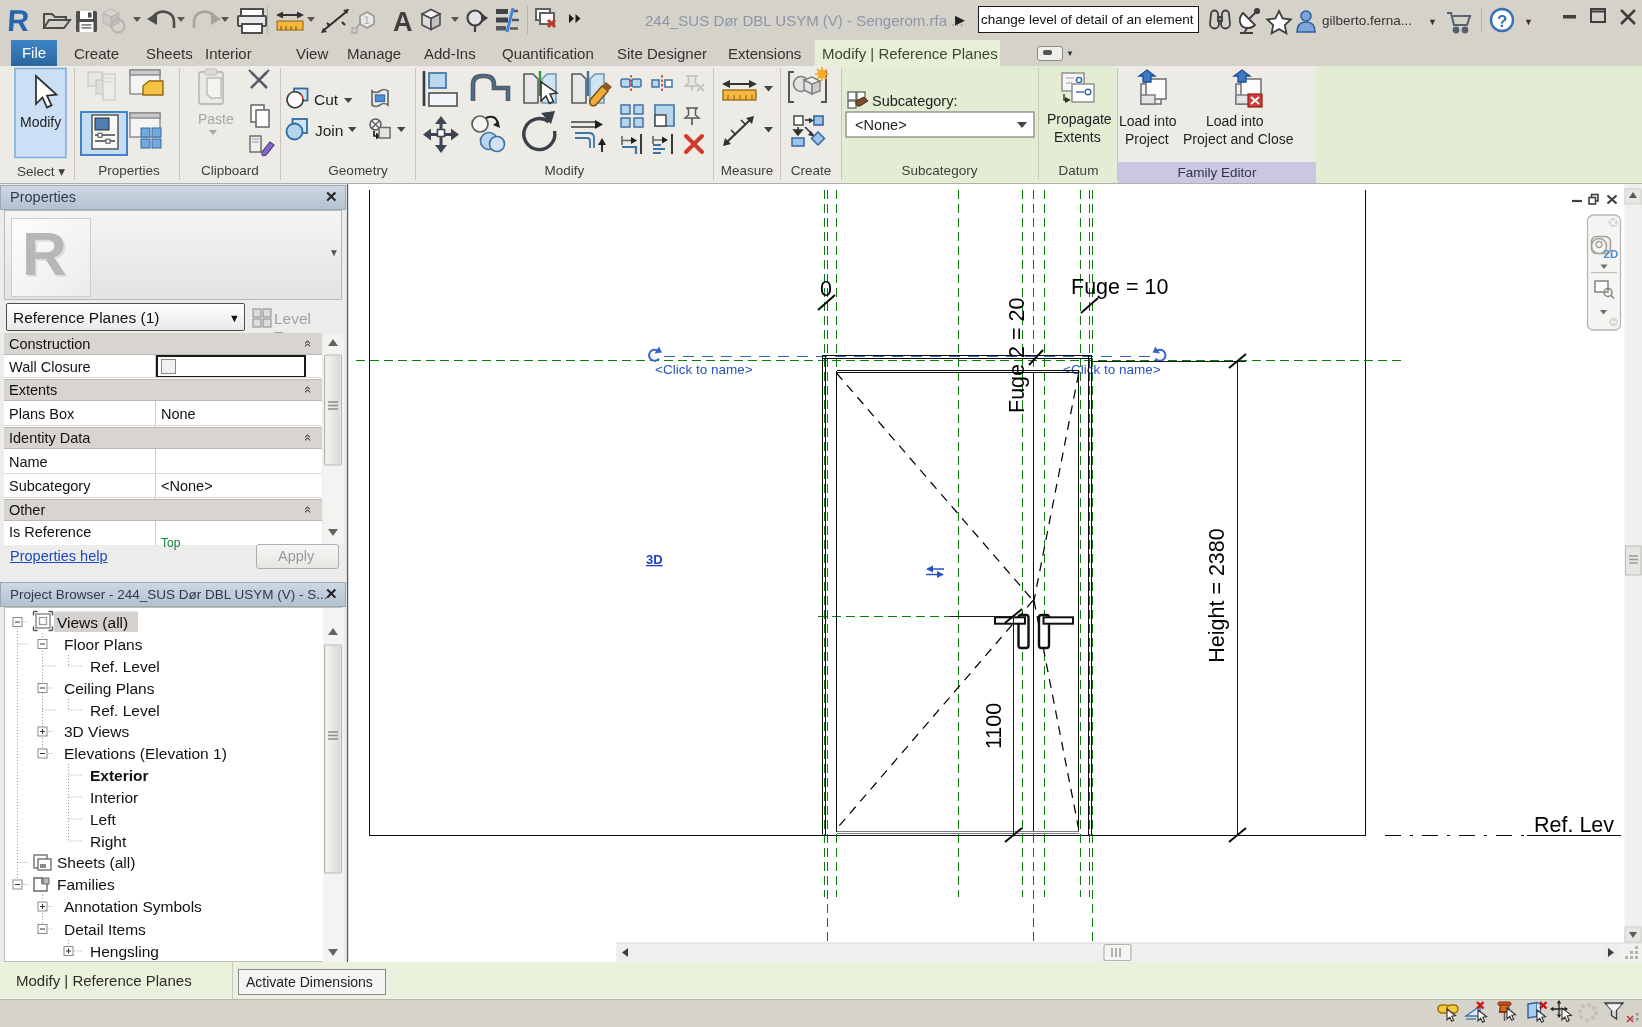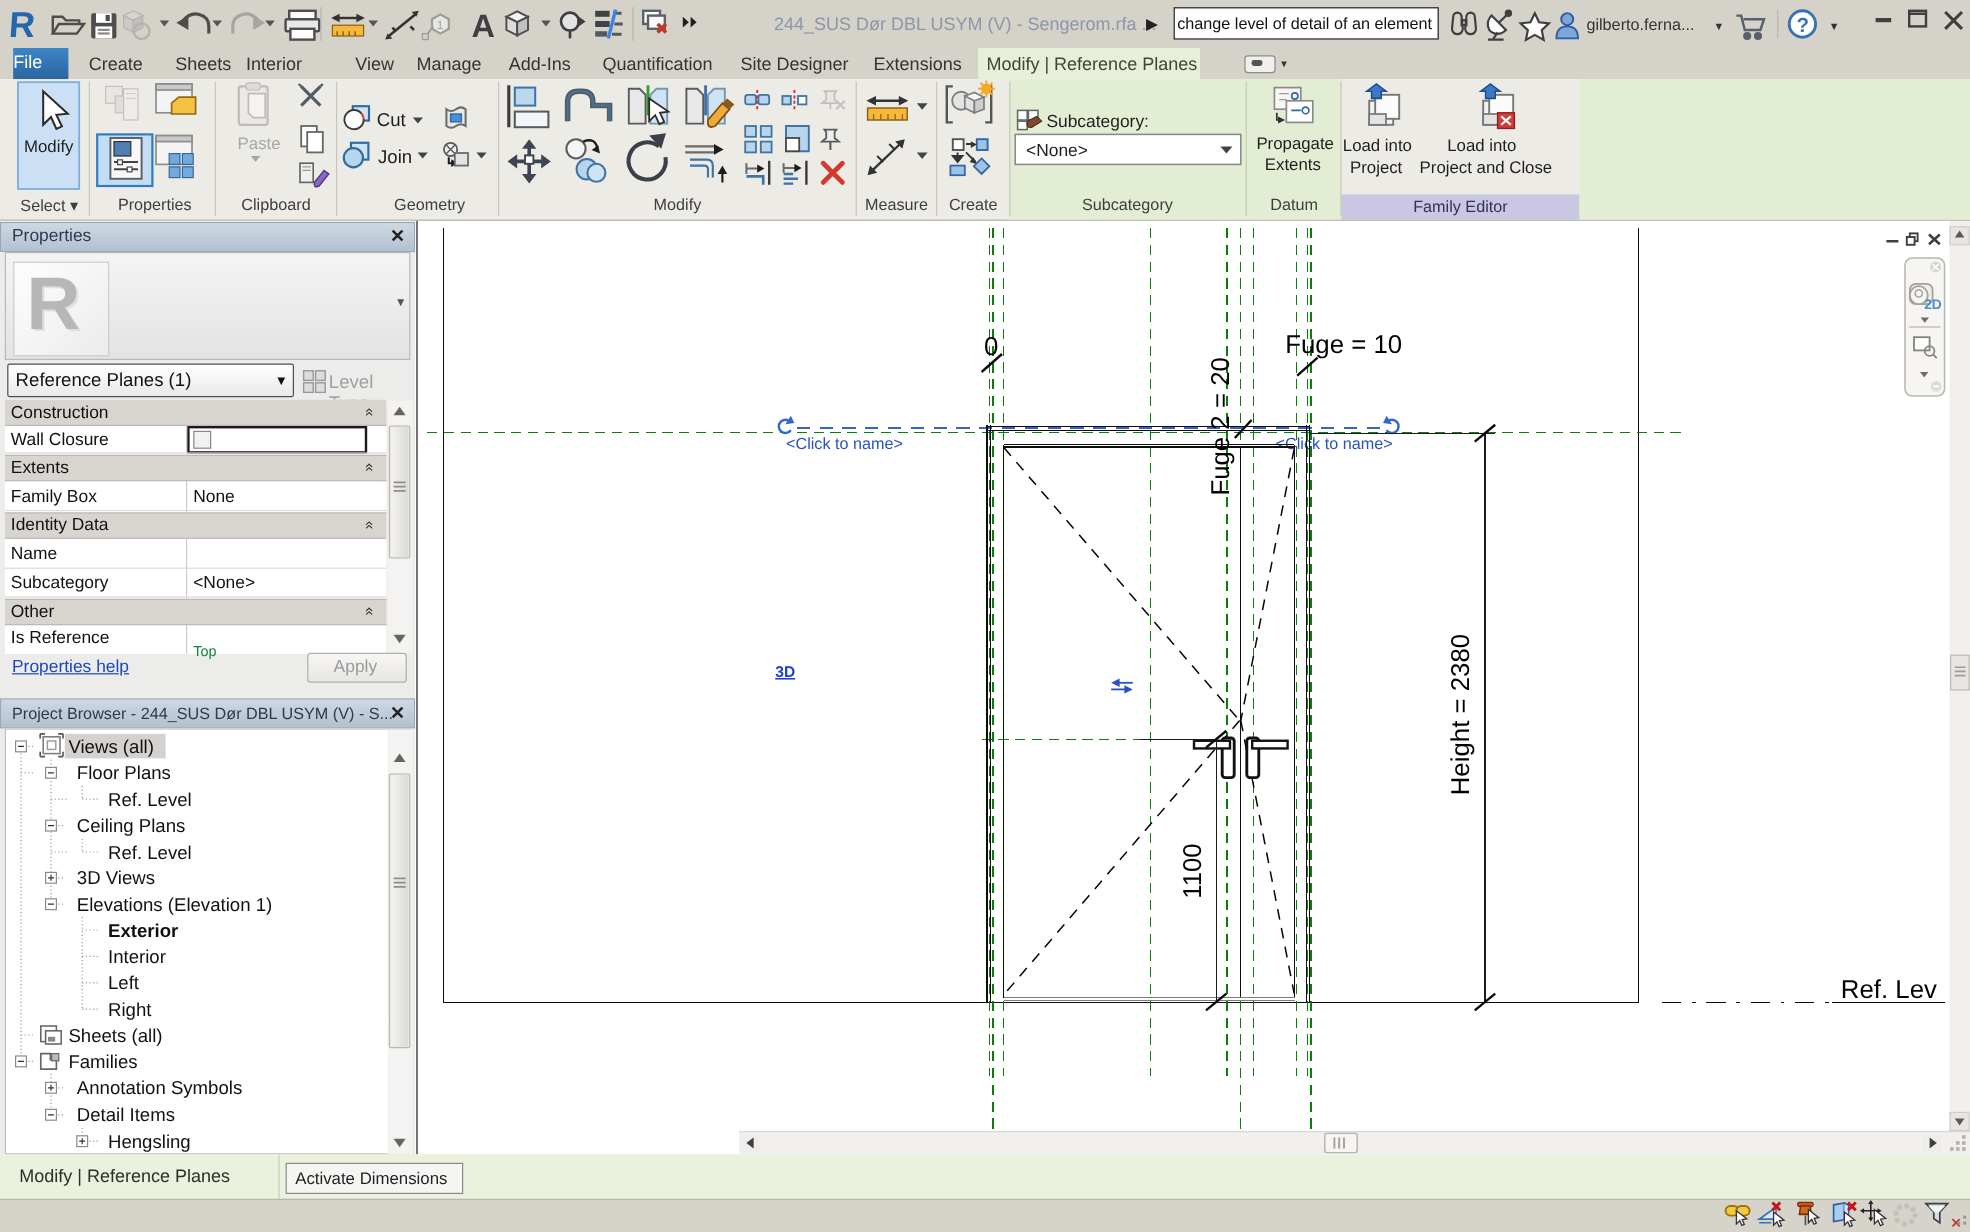--- a/index.html
+++ b/index.html
@@ -149,21 +149,21 @@
   </svg>
   <div class="p" style="left:645px;top:12px;width:320px;font-size:15px;color:#8b97a6;white-space:nowrap">244_SUS Dør DBL USYM (V) - Sengerom.rfa ...</div>
   <div class="p" style="left:955px;top:12px;font-size:13px;color:#222">▶</div>
   <div class="p" style="left:978px;top:6px;width:221px;height:27px;background:#fff;border:1.5px solid #1a1a1a"></div>
   <div class="p" style="left:981px;top:12px;font-size:13.5px;color:#111;white-space:nowrap">change level of detail of an element</div>
   <div class="p" style="left:1322px;top:13px;font-size:13.5px;color:#333;white-space:nowrap">gilberto.ferna...</div>
   <div class="p" style="left:1428px;top:17px;font-size:9px;color:#333">▼</div>
   <div class="p" style="left:1524px;top:17px;font-size:9px;color:#333">▼</div>
 
   <div class="p" style="left:0;top:40px;width:1642px;height:26px;background:#d5d2ca"></div>
-  <div class="p" style="left:11px;top:40px;width:46px;height:26px;background:linear-gradient(#3c85c6,#2a65a0);color:#fff;font-size:15px;line-height:26px">File</div>
+  <div class="p" style="left:11px;top:40px;width:46px;height:26px;background:linear-gradient(#3c85c6,#2a65a0);color:#fff;font-size:15px;text-align:center;line-height:26px">File</div>
   <div class="p tab" style="left:74px;top:45px;font-size:15px;color:#333">Create</div>
   <div class="p tab" style="left:146px;top:45px;font-size:15px;color:#333">Sheets</div>
   <div class="p tab" style="left:205px;top:45px;font-size:15px;color:#333">Interior</div>
   <div class="p tab" style="left:296px;top:45px;font-size:15px;color:#333">View</div>
   <div class="p tab" style="left:347px;top:45px;font-size:15px;color:#333">Manage</div>
   <div class="p tab" style="left:424px;top:45px;font-size:15px;color:#333">Add-Ins</div>
   <div class="p tab" style="left:502px;top:45px;font-size:15px;color:#333">Quantification</div>
   <div class="p tab" style="left:617px;top:45px;font-size:15px;color:#333">Site Designer</div>
   <div class="p tab" style="left:728px;top:45px;font-size:15px;color:#333">Extensions</div>
   <div class="p" style="left:815px;top:40px;width:185px;height:26px;background:#e7efd9"></div>
@@ -488,21 +488,21 @@
     <div class="p" style="left:4px;top:149px;width:318px;height:212px;background:#fff"></div>
     <div class="p" style="left:4px;top:149px;width:318px;height:22px;background:#d8d5d0;border-bottom:1px solid #bdbab5"></div>
     <div class="p" style="left:9px;top:152px;font-size:14.5px;color:#111">Construction</div>
     <div class="p" style="left:305px;top:152px;font-size:13px;color:#333;transform:rotate(90deg)">«</div>
     <div class="p" style="left:9px;top:175px;font-size:14.5px;color:#111">Wall Closure</div>
     <div class="p" style="left:156px;top:171px;width:150px;height:23px;background:#fff;border:2px solid #1a1a1a"></div>
     <div class="p" style="left:161px;top:175px;width:15px;height:15px;background:#f1f1f1;border:1px solid #888"></div>
     <div class="p" style="left:4px;top:195px;width:318px;height:22px;background:#d8d5d0;border-bottom:1px solid #bdbab5;border-top:1px solid #bdbab5"></div>
     <div class="p" style="left:9px;top:198px;font-size:14.5px;color:#111">Extents</div>
     <div class="p" style="left:305px;top:198px;font-size:13px;color:#333;transform:rotate(90deg)">«</div>
-    <div class="p" style="left:9px;top:222px;font-size:14.5px;color:#111">Family Box</div>
+    <div class="p" style="left:9px;top:222px;font-size:14.5px;color:#111">Plans Box</div>
     <div class="p" style="left:161px;top:222px;font-size:14.5px;color:#111">None</div>
     <div class="p" style="left:4px;top:243px;width:318px;height:22px;background:#d8d5d0;border-bottom:1px solid #bdbab5;border-top:1px solid #bdbab5"></div>
     <div class="p" style="left:9px;top:246px;font-size:14.5px;color:#111">Identity Data</div>
     <div class="p" style="left:305px;top:246px;font-size:13px;color:#333;transform:rotate(90deg)">«</div>
     <div class="p" style="left:9px;top:270px;font-size:14.5px;color:#111">Name</div>
     <div class="p" style="left:9px;top:294px;font-size:14.5px;color:#111">Subcategory</div>
     <div class="p" style="left:161px;top:294px;font-size:14.5px;color:#111">&lt;None&gt;</div>
     <div class="p" style="left:4px;top:315px;width:318px;height:22px;background:#d8d5d0;border-bottom:1px solid #bdbab5;border-top:1px solid #bdbab5"></div>
     <div class="p" style="left:9px;top:318px;font-size:14.5px;color:#111">Other</div>
     <div class="p" style="left:305px;top:318px;font-size:13px;color:#333;transform:rotate(90deg)">«</div>

